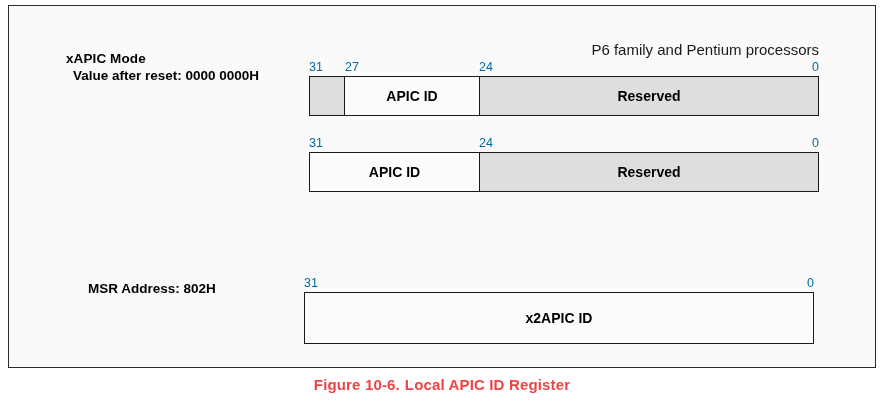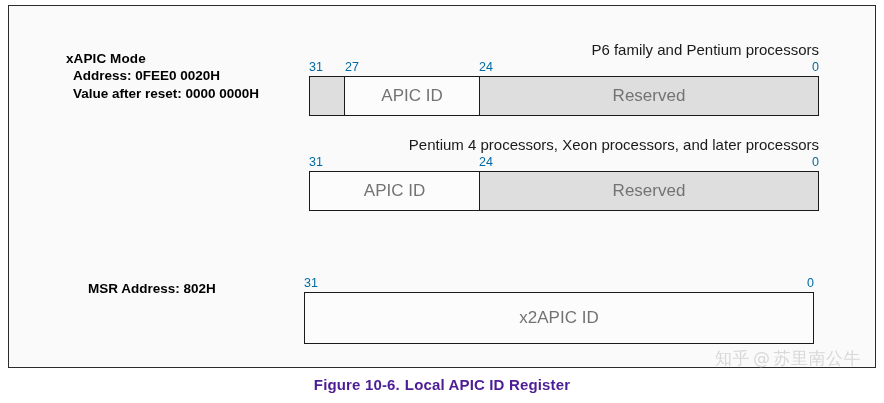--- a/index.html
+++ b/index.html
@@ -76,24 +76,25 @@
     box-sizing: border-box;
     border: 1.4px solid #1a1a1a;
     display: flex;
     background: #fcfcfc;
   }
   .reg-field {
     box-sizing: border-box;
     display: flex;
     align-items: center;
     justify-content: center;
-    font-size: 17px;
-    color: #737373;
+    font-size: 14px;
+    color: #000000;
     overflow: hidden;
     white-space: nowrap;
+    font-weight: bold;
   }
   .reg-field.shaded { background: #dedede; }
   .reg-field.clear  { background: #fcfcfc; }
   .reg-field.divide-right { border-right: 1.4px solid #1a1a1a; }
 
   
   #reg-group-p6 { left: 300px; top: 36px; }
   #reg-group-p6 .reg-caption { margin-bottom: 4px; }
   #reg-group-p6 .reg-box { width: 510px; height: 40px; }
   #reg-group-p6 .f-upper    { width: 35px; }
@@ -114,21 +115,21 @@
 
   
   #figure-caption {
     position: absolute;
     left: 0;
     top: 376px;
     width: 884px;
     text-align: center;
     font-size: 15px;
     font-weight: bold;
-    color: #4c1d95;
+    color: #ef4444;
     letter-spacing: 0.15px;
   }
   #figure-caption .cap-gap { display: inline-block; width: 5px; }
 
   
   #watermark {
     position: absolute;
     right: 14px;
     top: 341px;
     font-size: 17px;
@@ -140,21 +141,20 @@
   }
   #watermark .wm-at { padding: 0 3px; }
 </style>
 </head>
 <body>
 
 <div id="figure-frame">
 
   <div class="mode-block" id="xapic-mode-block">
     <div class="mode-title">xAPIC Mode</div>
-    <div class="mode-detail">Address: 0FEE0 0020H</div>
     <div class="mode-detail">Value after reset: 0000 0000H</div>
   </div>
 
   <div class="mode-block" id="x2apic-mode-block">
     <div class="mode-detail">MSR Address: 802H</div>
   </div>
 
   <div class="reg-group" id="reg-group-p6">
     <div class="reg-caption">P6 family and Pentium processors</div>
     <div class="bit-axis">
@@ -164,21 +164,20 @@
       <span class="bit-label" style="left:503px;">0</span>
     </div>
     <div class="reg-box">
       <div class="reg-field shaded divide-right f-upper"></div>
       <div class="reg-field clear divide-right f-apicid">APIC ID</div>
       <div class="reg-field shaded f-reserved">Reserved</div>
     </div>
   </div>
 
   <div class="reg-group" id="reg-group-p4">
-    <div class="reg-caption">Pentium 4 processors, Xeon processors, and later processors</div>
     <div class="bit-axis">
       <span class="bit-label" style="left:0px;">31</span>
       <span class="bit-label" style="left:170px;">24</span>
       <span class="bit-label" style="left:503px;">0</span>
     </div>
     <div class="reg-box">
       <div class="reg-field clear divide-right f-apicid">APIC ID</div>
       <div class="reg-field shaded f-reserved">Reserved</div>
     </div>
   </div>
@@ -186,21 +185,18 @@
   <div class="reg-group" id="reg-group-x2">
     <div class="bit-axis">
       <span class="bit-label" style="left:0px;">31</span>
       <span class="bit-label" style="left:503px;">0</span>
     </div>
     <div class="reg-box">
       <div class="reg-field clear f-x2apicid">x2APIC ID</div>
     </div>
   </div>
 
-  <div id="watermark">
-    <span>知乎</span><span class="wm-at">@</span><span>苏里南公牛</span>
-  </div>
 
 </div>
 
 <div id="figure-caption">
   <span>Figure 10-6.</span><span class="cap-gap"></span><span>Local APIC ID Register</span>
 </div>
 
 </body></html>

